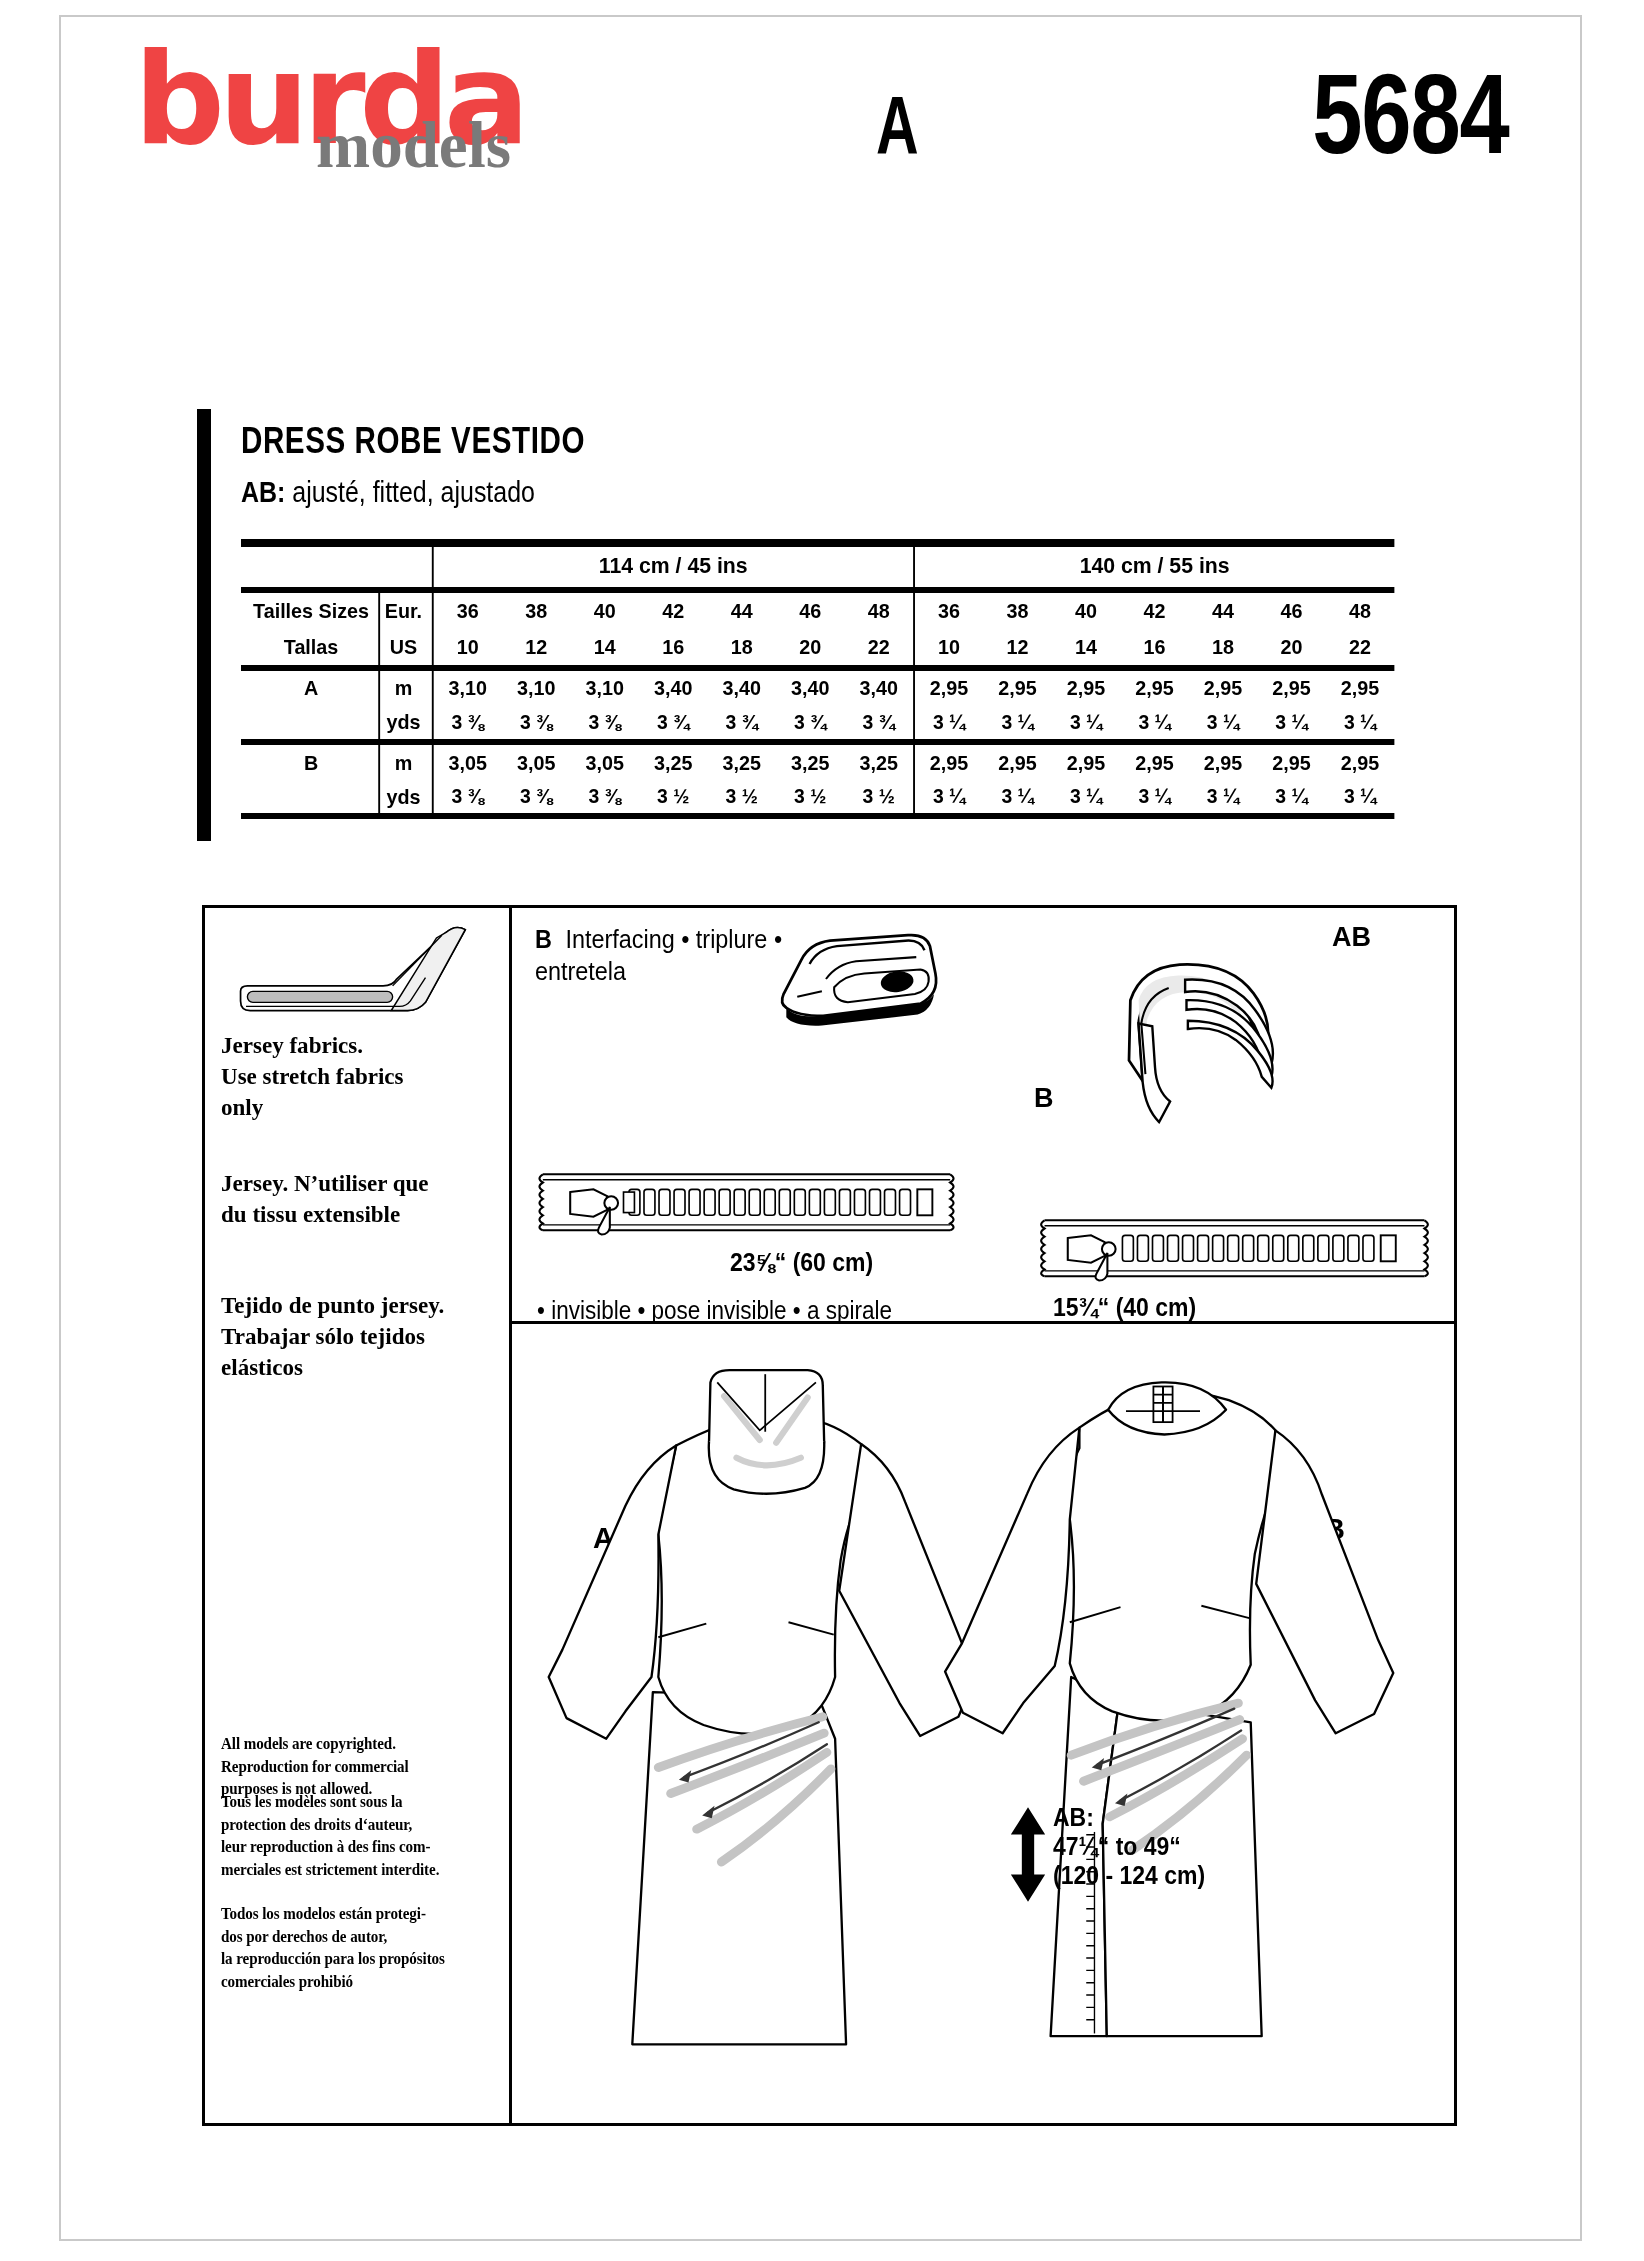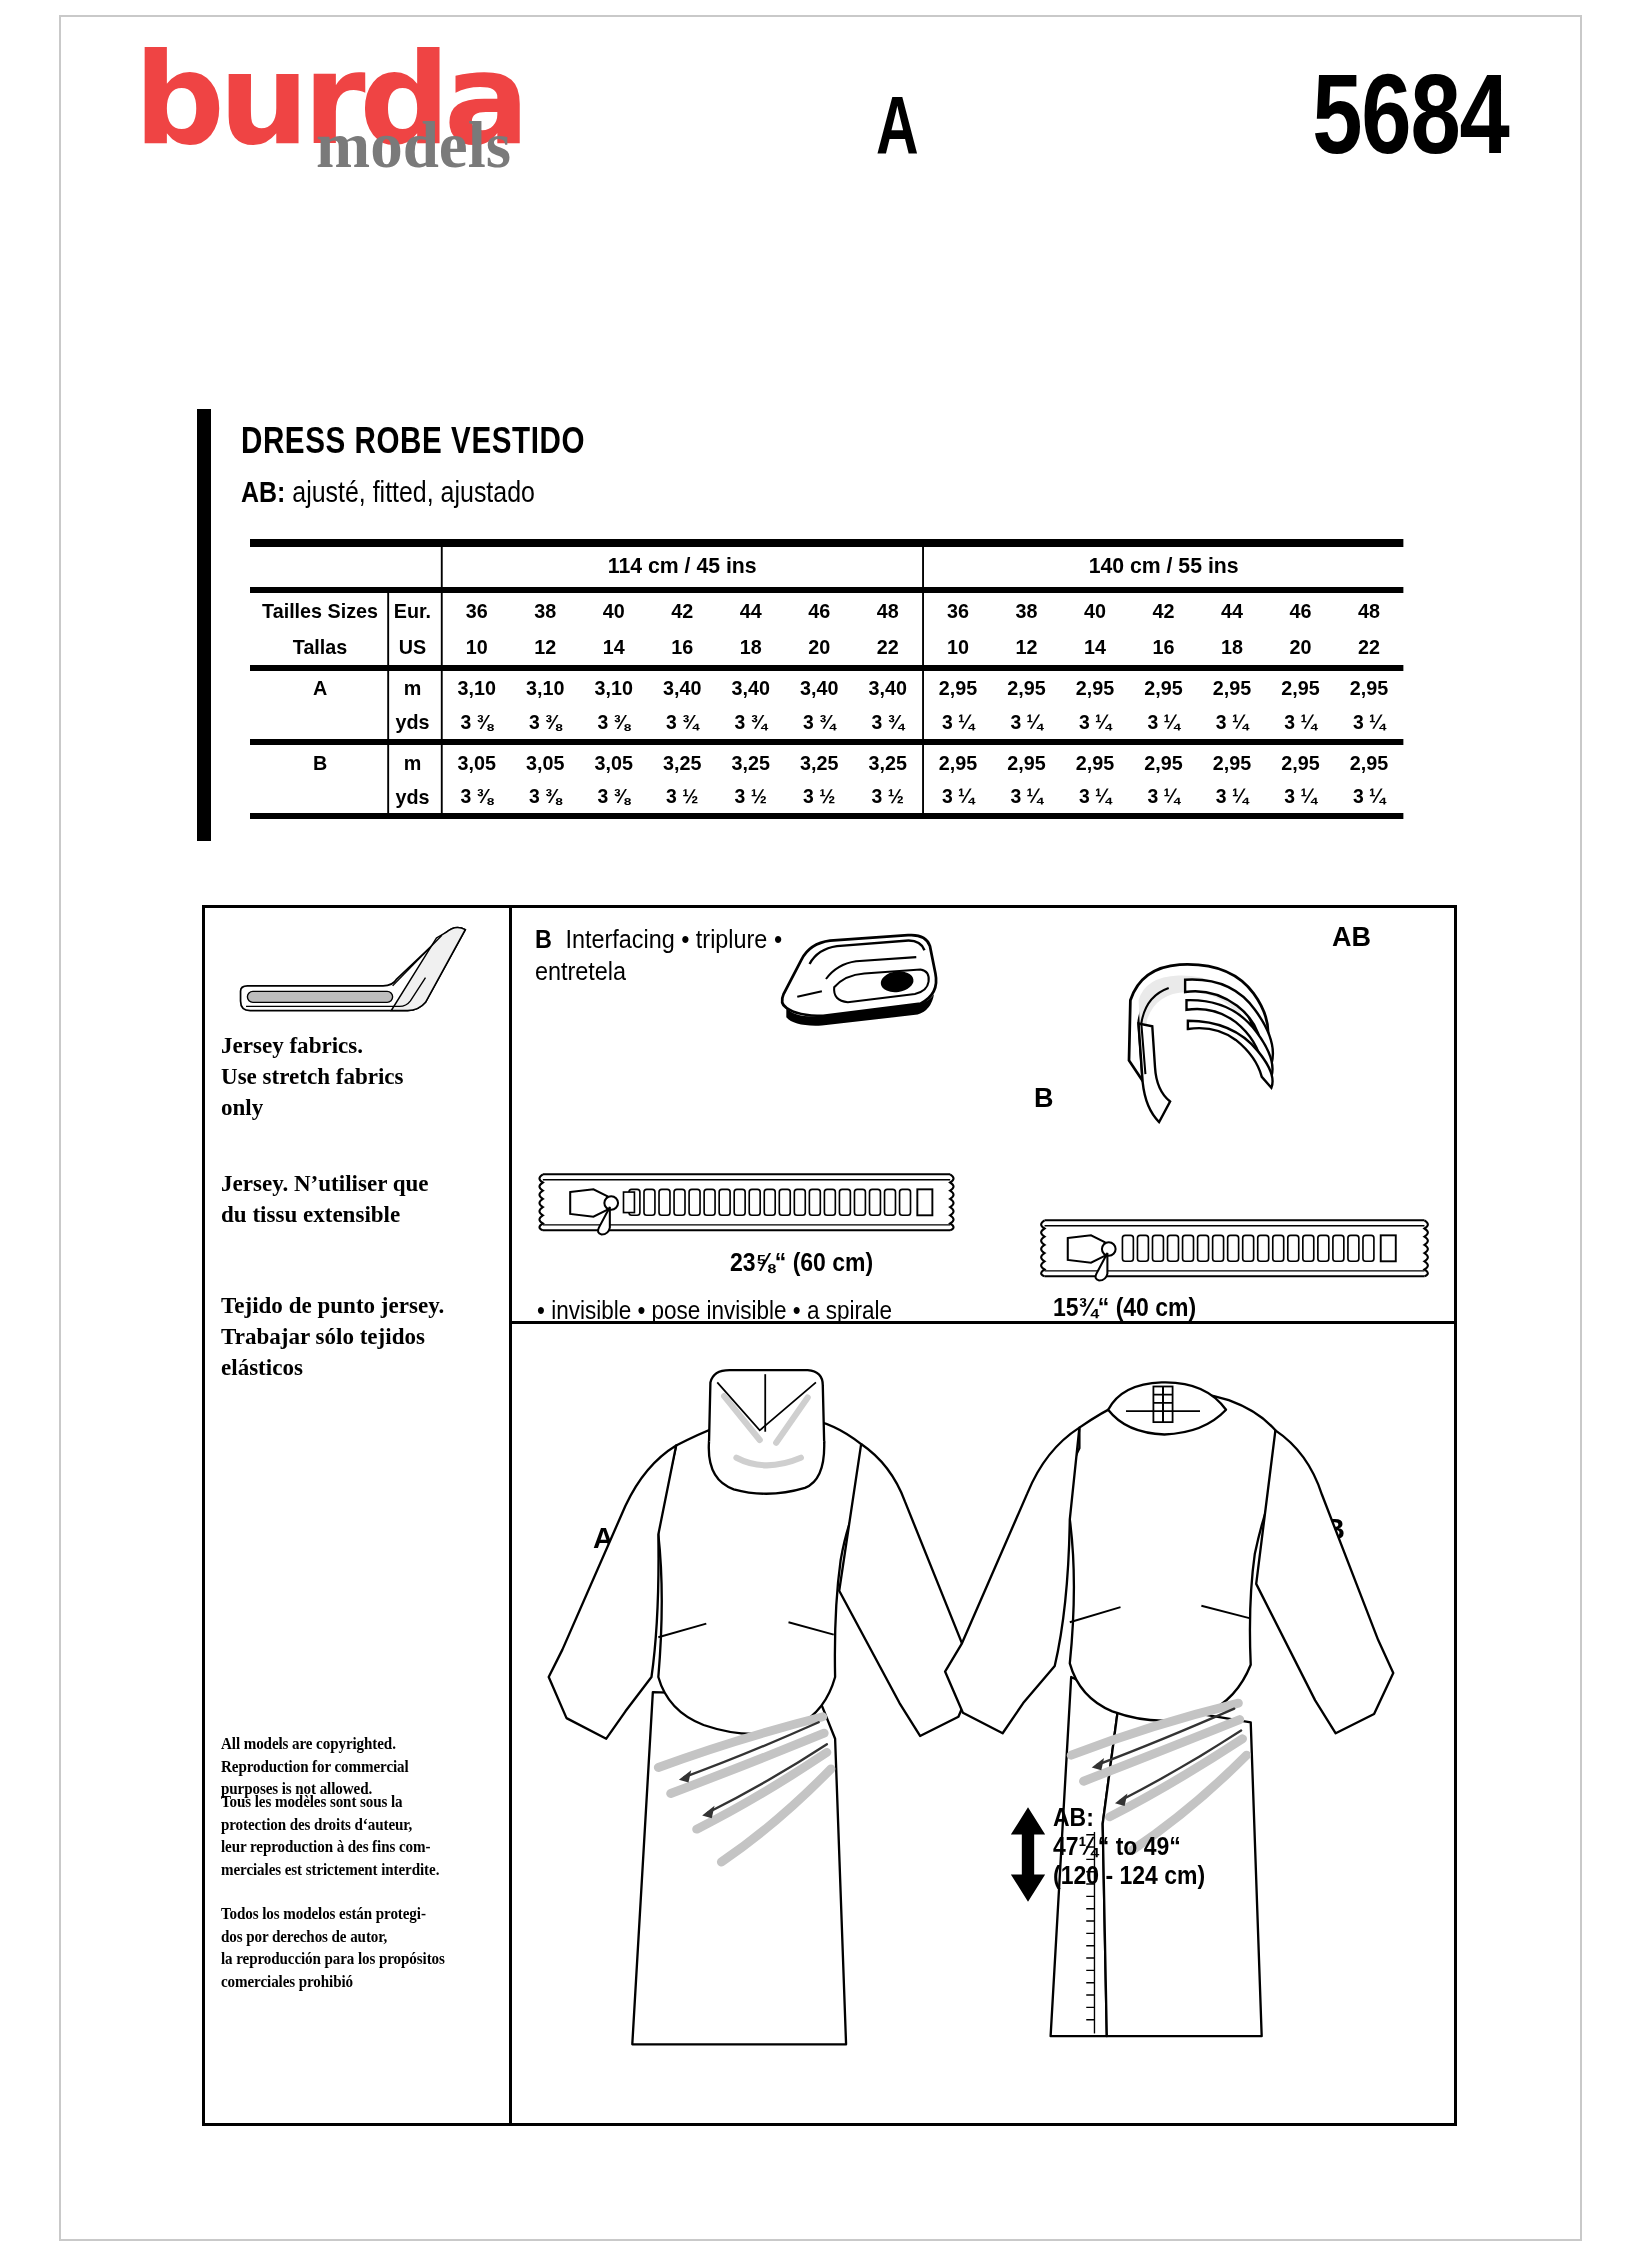--- a/index.html
+++ b/index.html
@@ -106,21 +106,21 @@
     font-size: 29px;
     transform: scaleX(0.86);
     transform-origin: left top;
     white-space: nowrap;
   }
   .title-sub b { font-weight: 700; }
 
   
   .fab-table {
     position: absolute;
-    left: 189px;
+    left: 180px;
     top: 522px;
     width: 1227px;
   }
   .fab-table table {
     border-collapse: collapse;
     width: 100%;
     font-size: 21px;
     font-weight: 700;
     transform: scaleX(0.94);
     transform-origin: left top;

